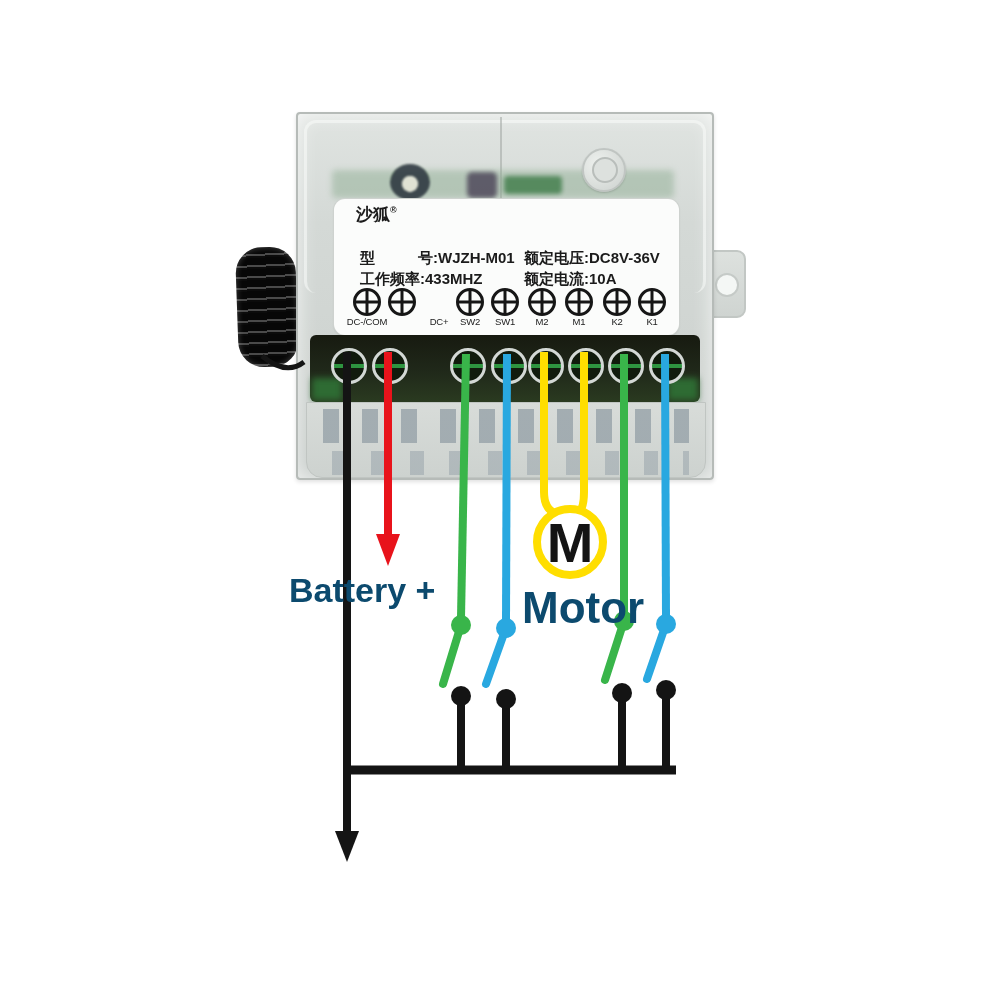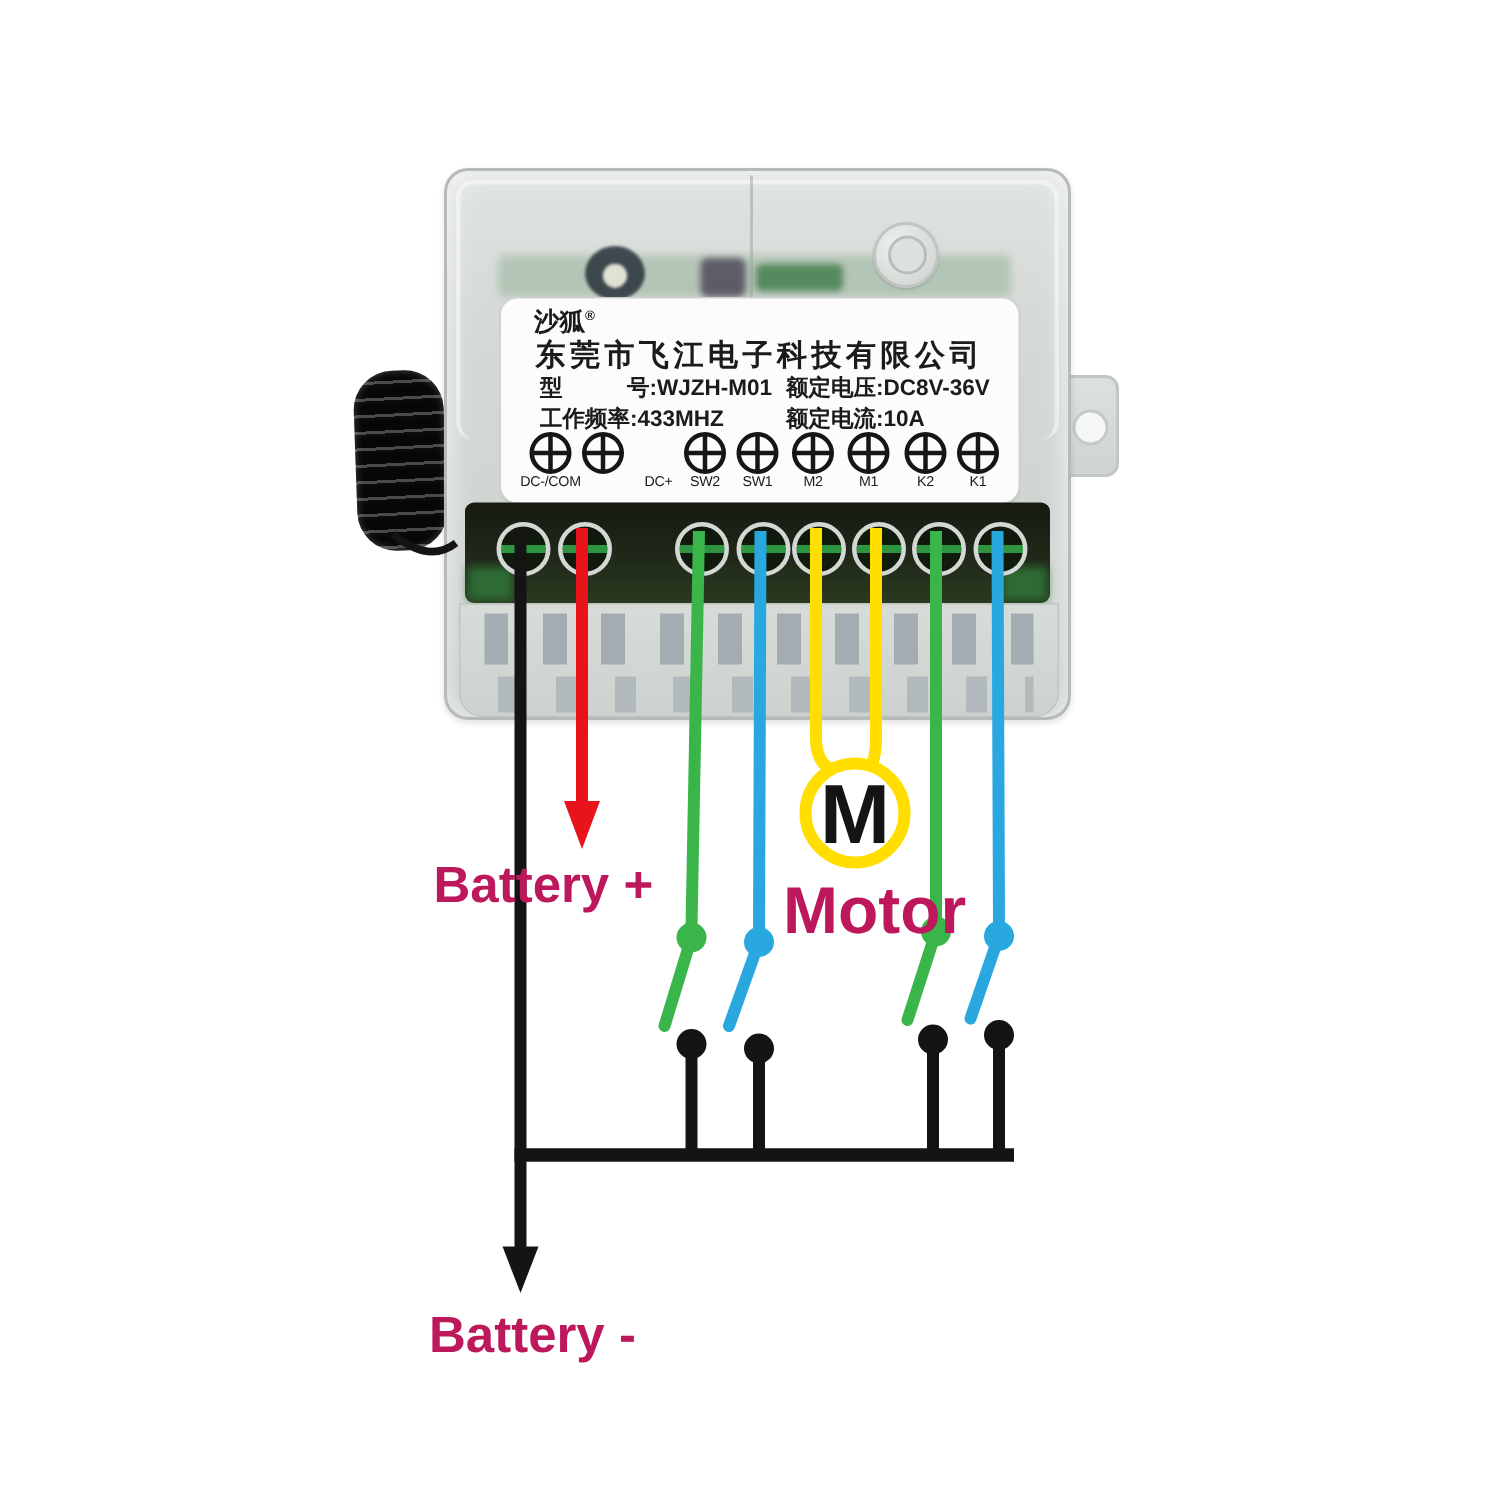--- a/index.html
+++ b/index.html
@@ -20,21 +20,21 @@
     background:linear-gradient(180deg,#dde1de,#cfd4d1);
     border:2px solid #c2c7c4;border-radius:9px;
   }
   .ear-hole{
     position:absolute;left:9px;top:21px;width:20px;height:20px;border-radius:50%;
     background:#f4f7f5;border:2px solid #c5cac7;
   }
   .case-box{
     position:absolute;left:296px;top:112px;width:414px;height:364px;
     background:linear-gradient(180deg,#e0e4e1 0%,#d4d9d6 30%,#cfd4d1 70%,#c7cdca 100%);
-    border:2px solid #b6bbb8;border-radius:16px;
+    border:2px solid #b6bbb8;border-radius:4px;
     box-shadow:inset 0 0 20px rgba(255,255,255,.75),0 2px 4px rgba(0,0,0,.12);
   }
   .case-rim{
     position:absolute;left:6px;top:6px;right:6px;height:170px;
     border:3px solid rgba(250,252,250,.55);border-radius:12px;border-bottom:none;
   }
   .seam{position:absolute;left:202px;top:3px;width:2px;height:82px;background:rgba(160,166,162,.55);}
   .pcb-strip{
     position:absolute;left:34px;top:56px;width:342px;height:28px;
     background:#8fae93;opacity:.5;filter:blur(3px);border-radius:4px;
@@ -114,21 +114,21 @@
     opacity:.85;
   }
   .teeth-b{
     position:absolute;left:16px;right:16px;top:48px;height:24px;
     background:repeating-linear-gradient(90deg,rgba(0,0,0,0) 0 9px,#a4aeb3 9px 23px,rgba(0,0,0,0) 23px 39px);
     opacity:.7;
   }
   
   .wires{position:absolute;left:0;top:0;width:1000px;height:1000px;pointer-events:none;}
   
-  .diagram-label{position:absolute;font-weight:bold;color:#be185d;white-space:nowrap;}
+  .diagram-label{position:absolute;font-weight:bold;color:#0c4a6e;white-space:nowrap;}
   .lbl-batt-plus{left:289px;top:571px;font-size:34px;}
   .lbl-motor{left:522px;top:583px;font-size:44px;}
   .lbl-batt-minus{left:286px;top:871px;font-size:34px;}
 </style>
 </head>
 <body>
 
 <div class="stage">
 
   <div class="antenna"></div>
@@ -145,21 +145,20 @@
     <div class="chip-dark"></div>
     <div class="chip-green"></div>
     <div class="boss">
       <div class="boss-inner"></div>
     </div>
 
     <div class="label-plate">
       <div class="brand">
         <span>沙狐</span><sup>®</sup>
       </div>
-      <div class="company">东莞市飞江电子科技有限公司</div>
 
       <div class="spec" style="left:26px;top:50px;">型</div>
       <div class="spec" style="left:84px;top:50px;">号:WJZH-M01</div>
       <div class="spec" style="left:190px;top:50px;">额定电压:DC8V-36V</div>
       <div class="spec" style="left:26px;top:71px;">工作频率:433MHZ</div>
       <div class="spec" style="left:190px;top:71px;">额定电流:10A</div>
 
       <div class="screw" style="left:19px;"></div>
       <div class="screw" style="left:54px;"></div>
       <div class="screw" style="left:122px;"></div>
@@ -235,15 +234,14 @@
     <line x1="624" y1="621" x2="605" y2="680" stroke="#39b54a" stroke-width="8" stroke-linecap="round"></line>
     <circle cx="624" cy="621" r="10" fill="#39b54a"></circle>
 
     <path d="M665,354 L666,616" stroke="#29a8e0" stroke-width="8" fill="none"></path>
     <line x1="666" y1="624" x2="647" y2="679" stroke="#29a8e0" stroke-width="8" stroke-linecap="round"></line>
     <circle cx="666" cy="624" r="10" fill="#29a8e0"></circle>
   </svg>
 
   <div class="diagram-label lbl-batt-plus">Battery +</div>
   <div class="diagram-label lbl-motor">Motor</div>
-  <div class="diagram-label lbl-batt-minus">Battery -</div>
 
 </div>
 
 </body></html>

